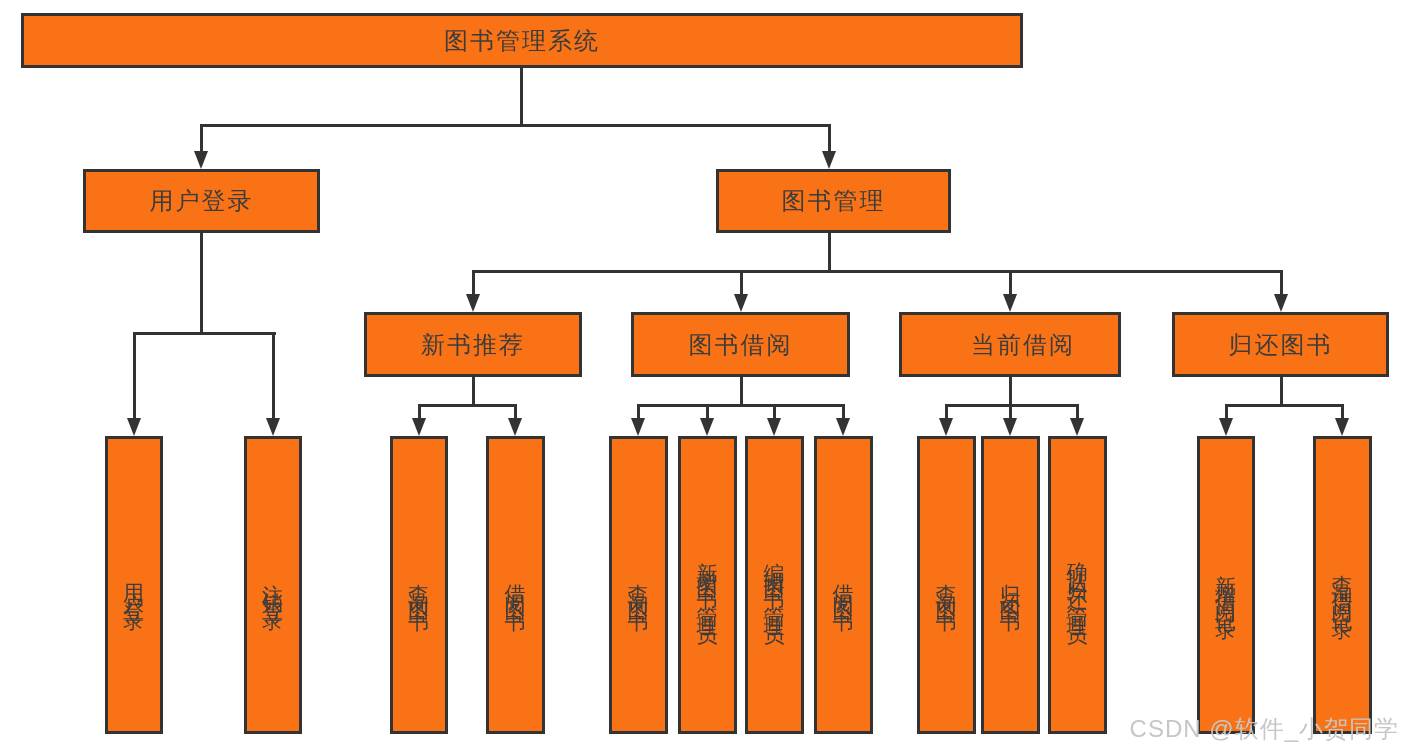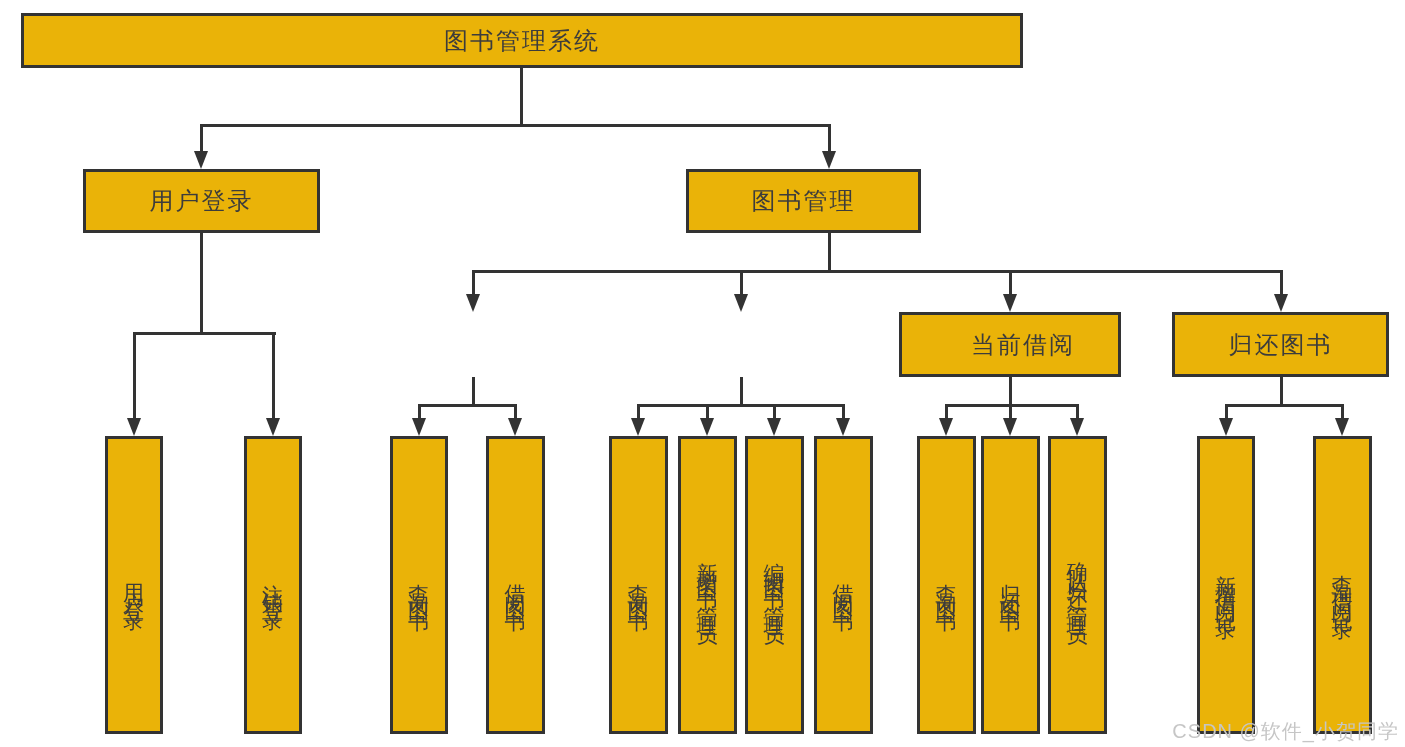--- a/index.html
+++ b/index.html
@@ -8,21 +8,21 @@
     width: 1405px;
     height: 747px;
     background: #ffffff;
     font-family: "Liberation Sans", sans-serif;
     overflow: hidden;
   }
   .box {
     position: absolute;
     box-sizing: border-box;
     border: 3px solid #333333;
-    background: #eab308;
+    background: #f97316;
     display: flex;
     align-items: center;
     justify-content: center;
     color: #3c3c3c;
     text-align: right;
   }
   .hnode { font-size: 24px; letter-spacing: 2px; }
   .vnode {
     writing-mode: vertical-rl;
     text-orientation: mixed;
@@ -37,38 +37,40 @@
     position: absolute;
     width: 0; height: 0;
     border-left: 7px solid transparent;
     border-right: 7px solid transparent;
     border-top: 18px solid #333333;
   }
   .watermark {
     position: absolute;
     right: 6px;
     bottom: 2px;
-    font-size: 20px;
+    font-size: 24px;
     color: #c6c6c6;
     z-index: 5;
     letter-spacing: 1px;
   }
 </style>
 </head>
 <body>
 
 <div class="canvas">
 
   <div class="box hnode" style="left:21px; top:13px; width:1002px; height:55px;">图书管理系统</div>
 
   <div class="box hnode" style="left:83px; top:169px; width:237px; height:64px;">用户登录</div>
 
-  <div class="box hnode" style="left:686px; top:169px; width:235px; height:64px;">图书管理</div>
+  <div class="box hnode" style="left:716px; top:169px; width:235px; height:64px;">图书管理</div>
 
+  <div class="box hnode" style="left:364px; top:312px; width:218px; height:65px;">新书推荐</div>
 
+  <div class="box hnode" style="left:631px; top:312px; width:219px; height:65px;">图书借阅</div>
 
   <div class="box hnode" style="left:899px; top:312px; width:222px; height:65px;padding-left:26px;">当前借阅</div>
 
   <div class="box hnode" style="left:1172px; top:312px; width:217px; height:65px;">归还图书</div>
 
   <div class="box vnode" style="left:105px; top:436px; width:58px; height:298px;">用户登录</div>
   <div class="box vnode" style="left:244px; top:436px; width:58px; height:298px;">注销登录</div>
 
   <div class="box vnode" style="left:390px; top:436px; width:58px; height:298px;">查询图书</div>
   <div class="box vnode" style="left:486px; top:436px; width:59px; height:298px;">借阅图书</div>

